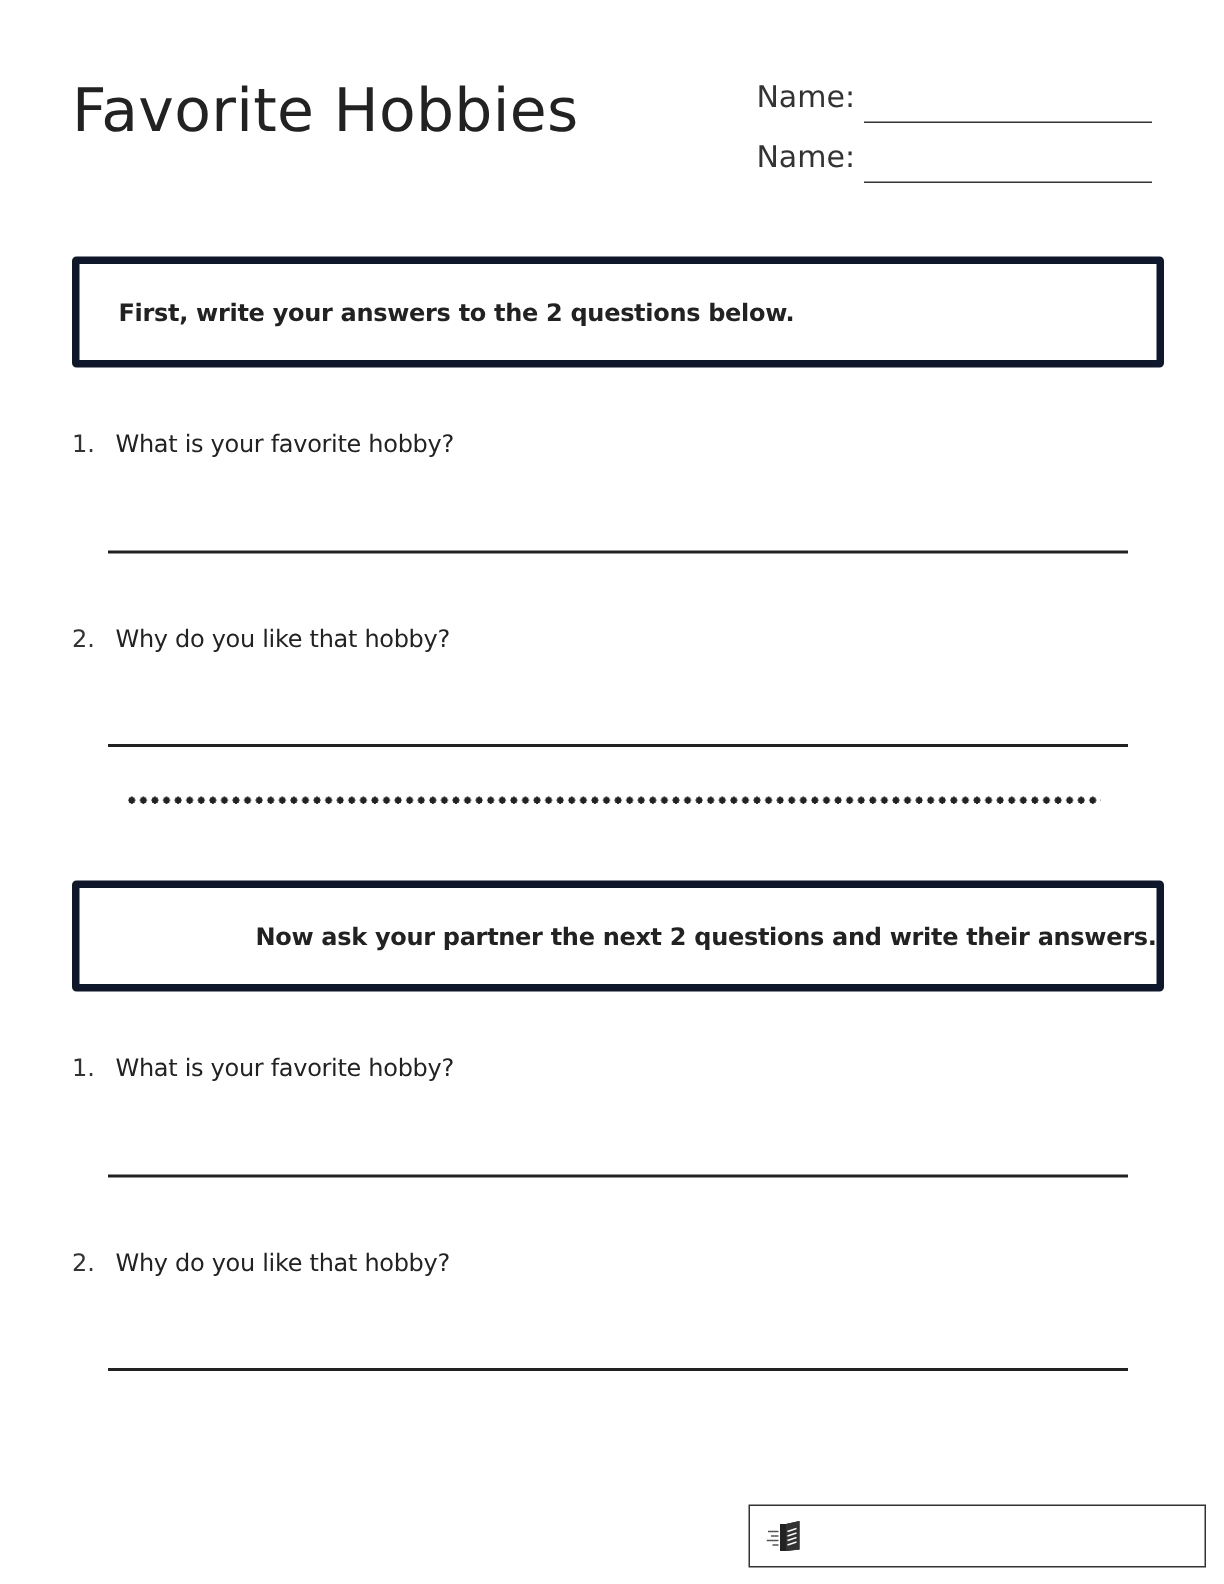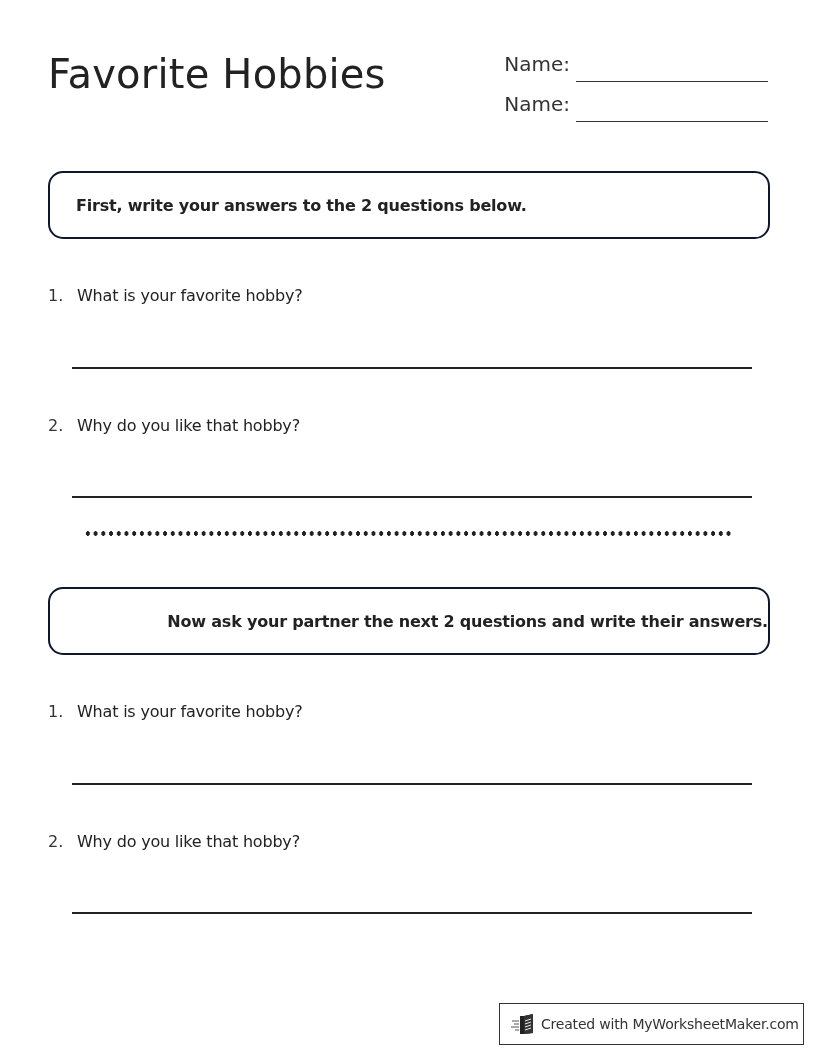--- a/index.html
+++ b/index.html
@@ -44,22 +44,22 @@
       width: 192px;
       height: 0;
       border-bottom: 1.5px solid #333333;
       margin-bottom: -6px;
     }
     .instruction-box {
       position: absolute;
       left: 48px;
       width: 718px;
       height: 64px;
-      border: 2px solid #0f172a;
-      border-radius: 15px;
+      border: 5px solid #0f172a;
+      border-radius: 3px;
       box-sizing: content-box;
       display: flex;
       align-items: center;
     }
     .instruction-text {
       margin-left: 26px;
       font-size: 16px;
       font-weight: bold;
       color: #222222;
       white-space: nowrap;
@@ -182,14 +182,13 @@
       <line x1="0" y1="14" x2="8" y2="14" stroke="#555" stroke-width="1"></line>
       <line x1="4" y1="17" x2="8" y2="17" stroke="#555" stroke-width="1"></line>
       <path d="M9 3 L13 3 L22 1 L22 20 L13 21 L9 21 Z" fill="#222"></path>
       <path d="M13 3 L22 1 L22 20 L13 21 Z" fill="#333"></path>
       <line x1="14" y1="8" x2="20" y2="6" stroke="#fff" stroke-width="0.9"></line>
       <line x1="14" y1="11" x2="20" y2="9" stroke="#fff" stroke-width="0.9"></line>
       <line x1="14" y1="14" x2="20" y2="12" stroke="#fff" stroke-width="0.9"></line>
       <line x1="14" y1="17" x2="20" y2="15" stroke="#fff" stroke-width="0.9"></line>
     </svg>
   </span>
-  <span class="footer-text">Created with MyWorksheetMaker.com</span>
 </div>
 
 </body></html>

